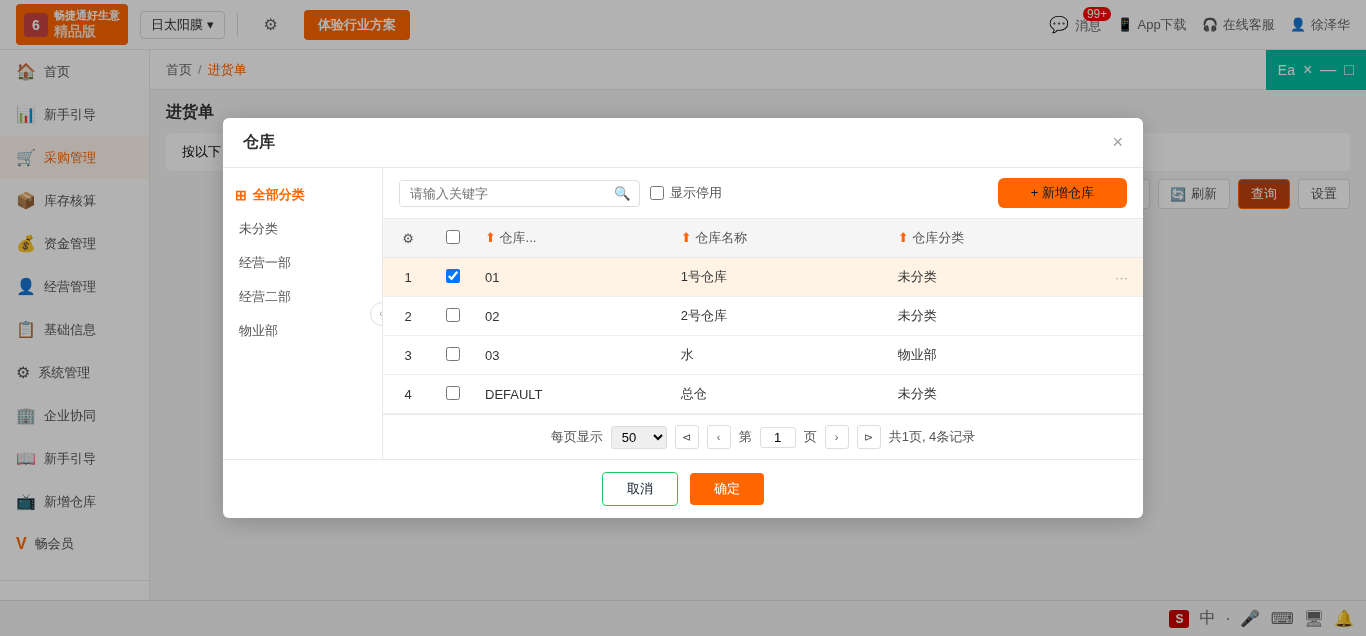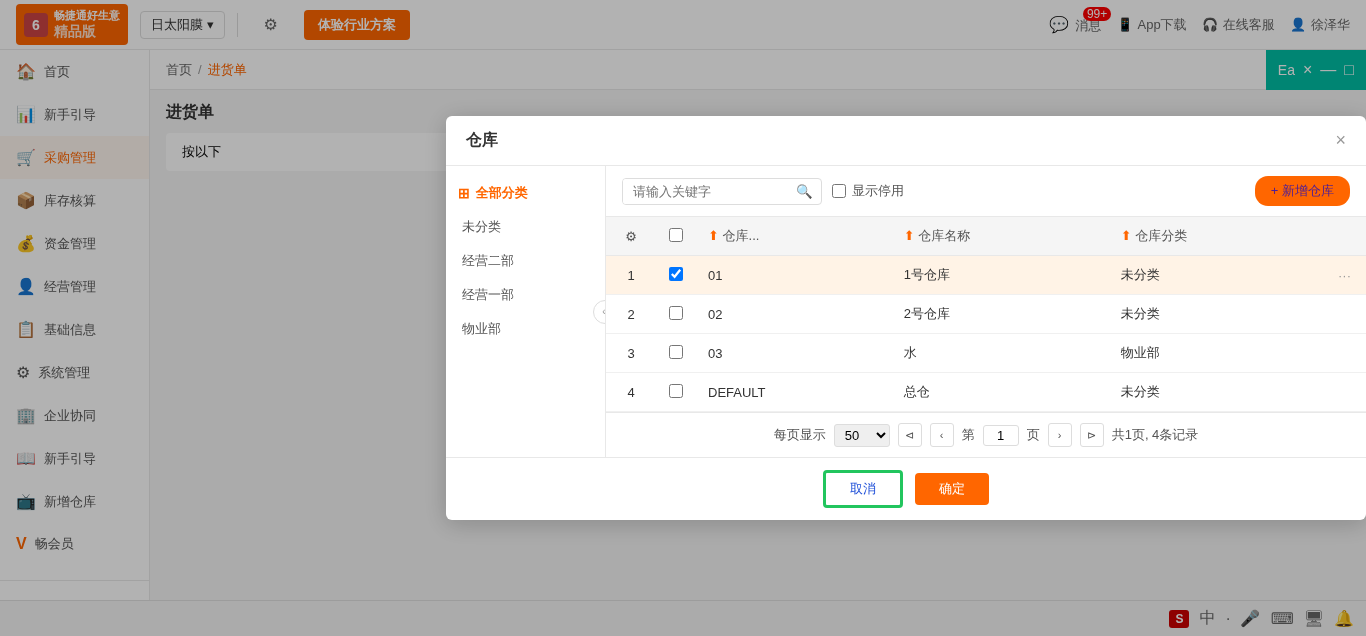--- a/index.html
+++ b/index.html
@@ -98,21 +98,21 @@
       padding: 5px 12px; border-radius: 4px; cursor: pointer; font-size: 13px;
       border: 1px solid #ddd; background: #fff; color: #555;
       display: flex; align-items: center; gap: 4px;
     }
     .action-btn.primary { background: #c2410c; color: #fff; border-color: #f60; }
 
     
     .modal-overlay {
       position: fixed; top: 0; left: 0; right: 0; bottom: 0;
       background: rgba(0,0,0,0.3); z-index: 100;
-      display: flex; align-items: center; justify-content: flex-end;
+      display: flex; align-items: center; justify-content: center;
     }
     .modal {
       background: #fff; border-radius: 6px; width: 920px; max-height: 560px;
       display: flex; flex-direction: column; box-shadow: 0 4px 24px rgba(0,0,0,0.2);
     }
     .modal-header {
       display: flex; align-items: center; justify-content: space-between;
       padding: 14px 20px; border-bottom: 1px solid #e8e8e8;
     }
     .modal-title { font-size: 16px; font-weight: bold; color: #333; }
@@ -139,35 +139,35 @@
     }
 
     
     .table-panel { flex: 1; display: flex; flex-direction: column; overflow: hidden; }
     .table-toolbar {
       padding: 10px 16px; display: flex; align-items: center; gap: 10px;
       border-bottom: 1px solid #e8e8e8;
     }
     .search-input-wrap {
       display: flex; align-items: center; border: 1px solid #ddd; border-radius: 4px;
-      overflow: hidden; width: 200px;
+      overflow: hidden; width: 241px;
     }
     .search-input {
       border: none; outline: none; padding: 5px 10px; font-size: 13px;
       width: 100%; color: #999;
     }
     .search-icon-btn {
       background: none; border: none; cursor: pointer; padding: 5px 8px; color: #999;
     }
     .show-disabled-wrap {
       display: flex; align-items: center; gap: 6px; color: #555;
     }
     .new-btn {
-      margin-left: auto; background: #f60; color: #4c1d95; border: none;
-      border-radius: 13px; padding: 6px 16px; cursor: pointer; font-size: 13px;
+      margin-left: auto; background: #f60; color: #0f172a; border: none;
+      border-radius: 6px; padding: 6px 33px; cursor: pointer; font-size: 13px;
       display: flex; align-items: center; gap: 4px;
     }
 
     
     .data-table { flex: 1; overflow-y: auto; }
     table { width: 100%; border-collapse: collapse; }
     thead tr { background: #f5f5f5; }
     th {
       padding: 10px 12px; text-align: left; font-weight: normal; color: #555;
       border-bottom: 1px solid #e8e8e8; font-size: 13px;
@@ -200,21 +200,21 @@
     }
 
     
     .modal-footer {
       padding: 12px 20px; border-top: 1px solid #e8e8e8;
       display: flex; align-items: center; justify-content: center; gap: 12px;
     }
     .footer-btn {
       padding: 7px 24px; border-radius: 4px; cursor: pointer; font-size: 13px;
     }
-    .footer-btn-cancel { border: 3px solid #22c55e; background: #fff; color: #1d4ed8; }
+    .footer-btn-cancel { border: 1px solid #22c55e; background: #fff; color: #0f172a; }
     .footer-btn-ok { border: none; background: #f60; color: #fff; }
 
     
     .bottom-bar {
       position: fixed; bottom: 0; right: 0;
       height: 36px; background: #f5f5f5; border-top: 1px solid #e0e0e0;
       display: flex; align-items: center; justify-content: flex-end;
       padding: 0 12px; gap: 10px; width: 100%;
     }
     .bottom-icon { font-size: 16px; cursor: pointer; color: #666; }
@@ -385,24 +385,24 @@
 
       <div class="category-panel">
         <div class="category-header">
           <span style="font-size:14px;">⊞</span>
           <span>全部分类</span>
         </div>
         <div class="category-item">
           <span>未分类</span>
         </div>
         <div class="category-item">
+          <span>经营一部</span>
+        </div>
+        <div class="category-item">
           <span>经营二部</span>
-        </div>
-        <div class="category-item">
-          <span>经营一部</span>
         </div>
         <div class="category-item">
           <span>物业部</span>
         </div>
         <div class="collapse-btn">«</div>
       </div>
 
       <div class="table-panel">
 
         <div class="table-toolbar">

